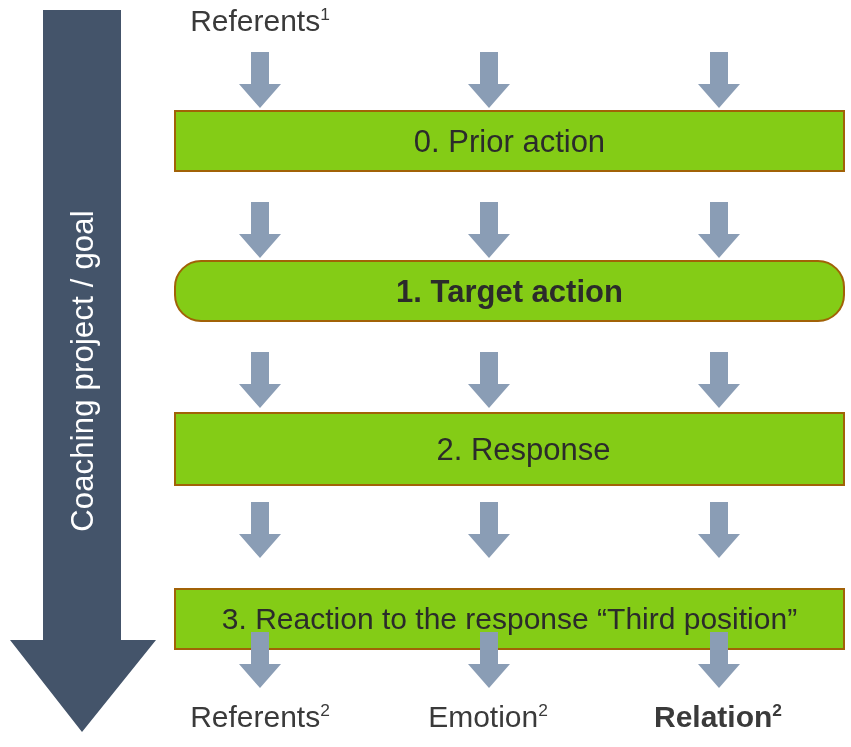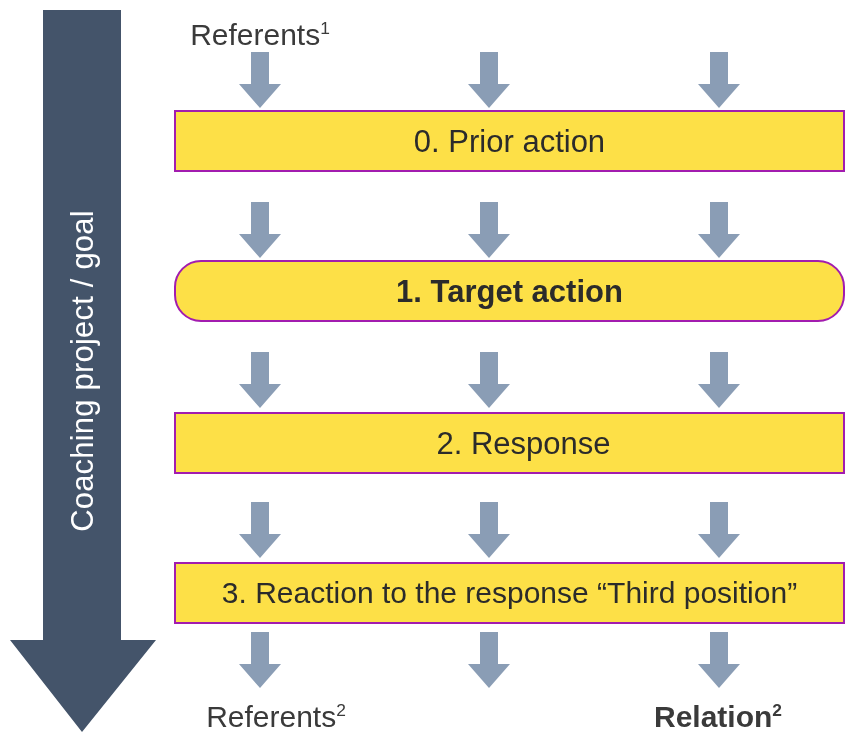--- a/index.html
+++ b/index.html
@@ -50,22 +50,22 @@
     letter-spacing: 0.2px;
     font-family: "Liberation Sans", sans-serif;
   }
 
   
   .stage-box {
     position: absolute;
     left: 174px;
     width: 671px;
     box-sizing: border-box;
-    border: 2px solid #a21caf;
-    background: #fde047;
+    border: 2px solid #a16207;
+    background: #84cc16;
     display: flex;
     align-items: center;
     justify-content: center;
   }
   .stage-box .stage-label {
     color: #2b2b2b;
     font-size: 31px;
     font-family: "Liberation Sans", sans-serif;
     white-space: nowrap;
     line-height: 1;
@@ -112,21 +112,21 @@
 
   <div id="goal-arrow">
     <svg viewBox="0 0 150 722" xmlns="http://www.w3.org/2000/svg">
       <polygon points="35,0 113,0 113,630 148,630 74,722 2,630 35,630" fill="#44546A"></polygon>
     </svg>
     <div id="goal-arrow-label">
       <span>Coaching project / goal</span>
     </div>
   </div>
 
-  <div class="col-caption" style="left:140px; top:4px;margin-top:14px;">
+  <div class="col-caption" style="left:140px; top:4px;">
     <span>Referents</span><sup>1</sup>
   </div>
 
   <div class="small-arrow" style="left:239px; top:52px;">
     <svg viewBox="0 0 42 56" xmlns="http://www.w3.org/2000/svg">
         <polygon points="12,0 30,0 30,32 42,32 21,56 0,32 12,32" fill="#8A9DB5"></polygon>
       </svg>
   </div>
   <div class="small-arrow" style="left:468px; top:52px;">
     <svg viewBox="0 0 42 56" xmlns="http://www.w3.org/2000/svg">
@@ -172,60 +172,63 @@
     <svg viewBox="0 0 42 56" xmlns="http://www.w3.org/2000/svg">
         <polygon points="12,0 30,0 30,32 42,32 21,56 0,32 12,32" fill="#8A9DB5"></polygon>
       </svg>
   </div>
   <div class="small-arrow" style="left:698px; top:352px;">
     <svg viewBox="0 0 42 56" xmlns="http://www.w3.org/2000/svg">
         <polygon points="12,0 30,0 30,32 42,32 21,56 0,32 12,32" fill="#8A9DB5"></polygon>
       </svg>
   </div>
 
-  <div class="stage-box" style="top:412px; height:62px;padding-left:28px;">
+  <div class="stage-box" style="top:412px; height:74px;padding-left:28px;">
     <span class="stage-label">2. Response</span>
   </div>
 
   <div class="small-arrow" style="left:239px; top:502px;">
     <svg viewBox="0 0 42 56" xmlns="http://www.w3.org/2000/svg">
         <polygon points="12,0 30,0 30,32 42,32 21,56 0,32 12,32" fill="#8A9DB5"></polygon>
       </svg>
   </div>
   <div class="small-arrow" style="left:468px; top:502px;">
     <svg viewBox="0 0 42 56" xmlns="http://www.w3.org/2000/svg">
         <polygon points="12,0 30,0 30,32 42,32 21,56 0,32 12,32" fill="#8A9DB5"></polygon>
       </svg>
   </div>
   <div class="small-arrow" style="left:698px; top:502px;">
     <svg viewBox="0 0 42 56" xmlns="http://www.w3.org/2000/svg">
         <polygon points="12,0 30,0 30,32 42,32 21,56 0,32 12,32" fill="#8A9DB5"></polygon>
       </svg>
   </div>
 
-  <div class="stage-box tight" style="top:562px; height:62px;">
+  <div class="stage-box tight" style="top:588px; height:62px;">
     <span class="stage-label">3. Reaction to the response “Third position”</span>
   </div>
 
   <div class="small-arrow" style="left:239px; top:632px;">
     <svg viewBox="0 0 42 56" xmlns="http://www.w3.org/2000/svg">
         <polygon points="12,0 30,0 30,32 42,32 21,56 0,32 12,32" fill="#8A9DB5"></polygon>
       </svg>
   </div>
   <div class="small-arrow" style="left:468px; top:632px;">
     <svg viewBox="0 0 42 56" xmlns="http://www.w3.org/2000/svg">
         <polygon points="12,0 30,0 30,32 42,32 21,56 0,32 12,32" fill="#8A9DB5"></polygon>
       </svg>
   </div>
   <div class="small-arrow" style="left:698px; top:632px;">
     <svg viewBox="0 0 42 56" xmlns="http://www.w3.org/2000/svg">
         <polygon points="12,0 30,0 30,32 42,32 21,56 0,32 12,32" fill="#8A9DB5"></polygon>
       </svg>
   </div>
 
-  <div class="col-caption" style="left:156px; top:700px;">
+  <div class="col-caption" style="left:140px; top:700px;">
     <span>Referents</span><sup>2</sup>
+  </div>
+  <div class="col-caption" style="left:368px; top:700px;">
+    <span>Emotion</span><sup>2</sup>
   </div>
   <div class="col-caption" style="left:598px; top:700px;font-weight:bold;">
     <span>Relation</span><sup>2</sup>
   </div>
 
 </div>
 
 </body></html>

